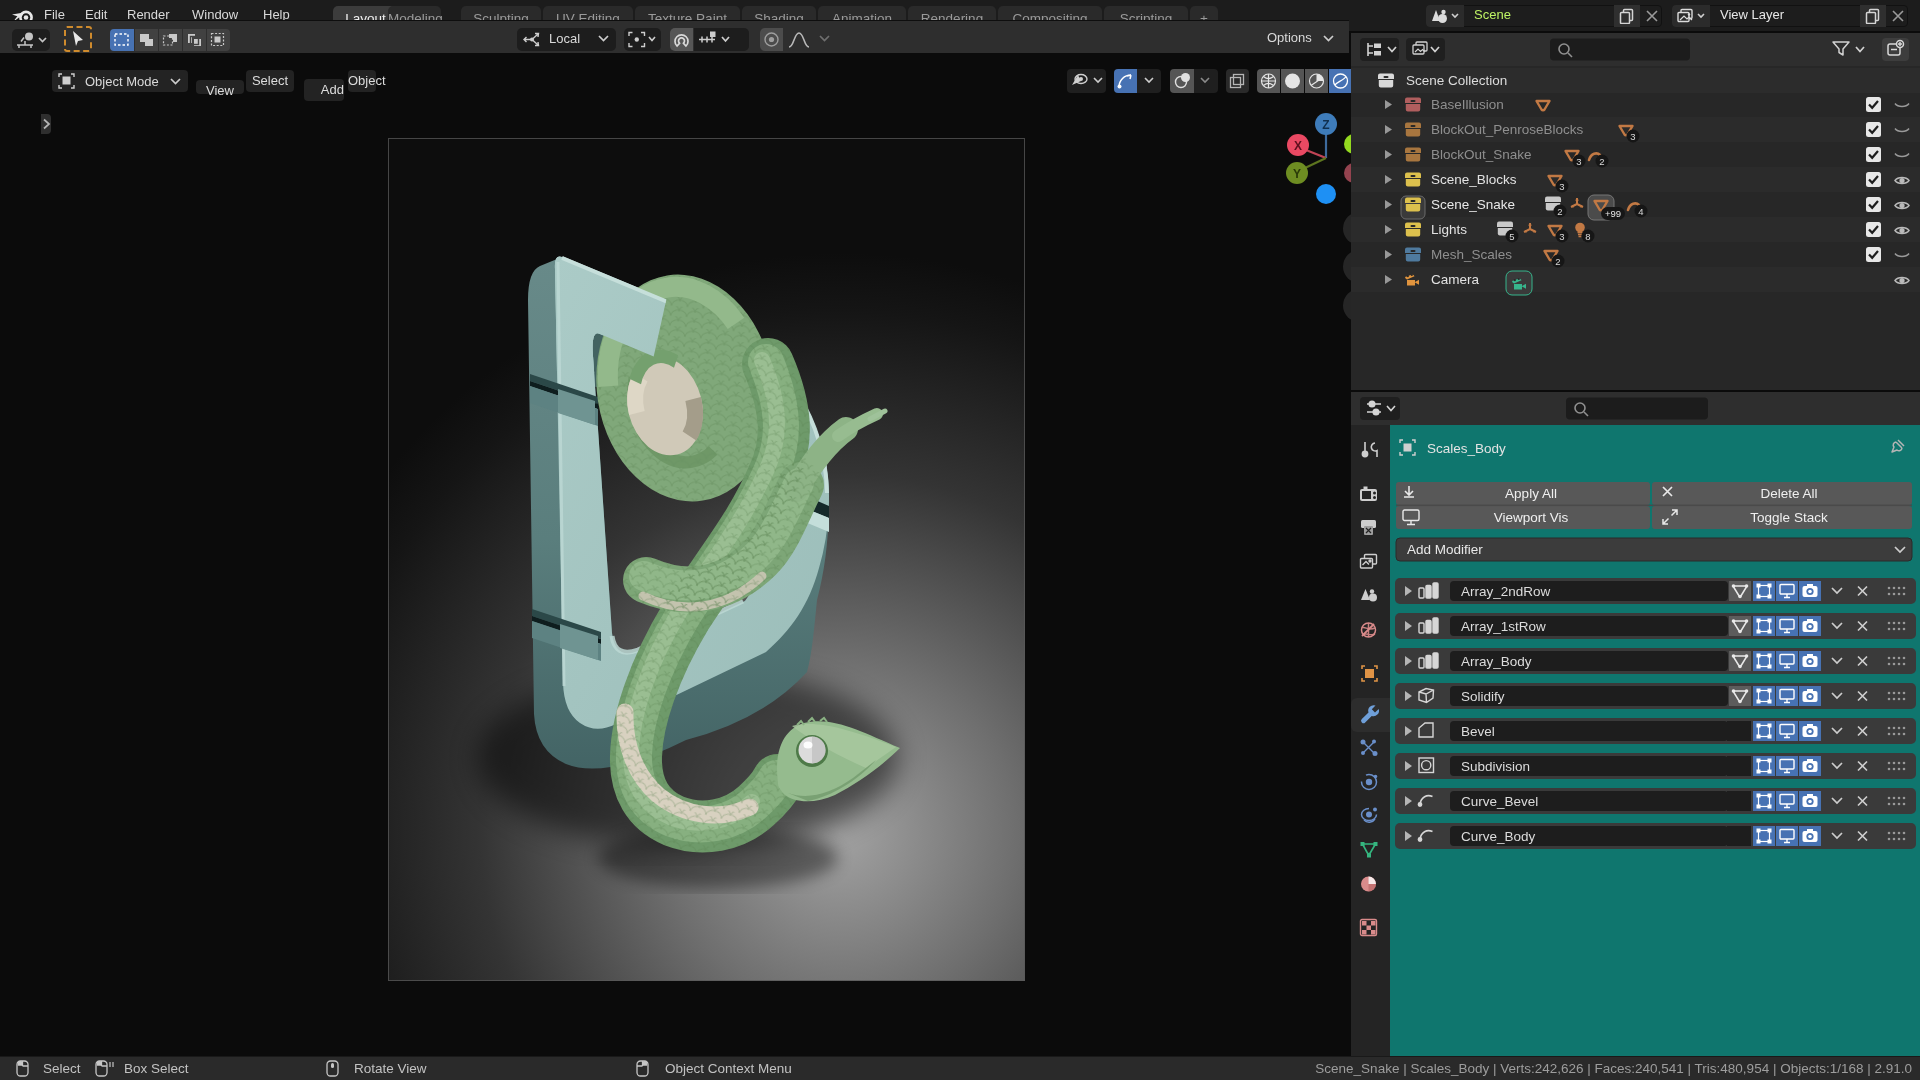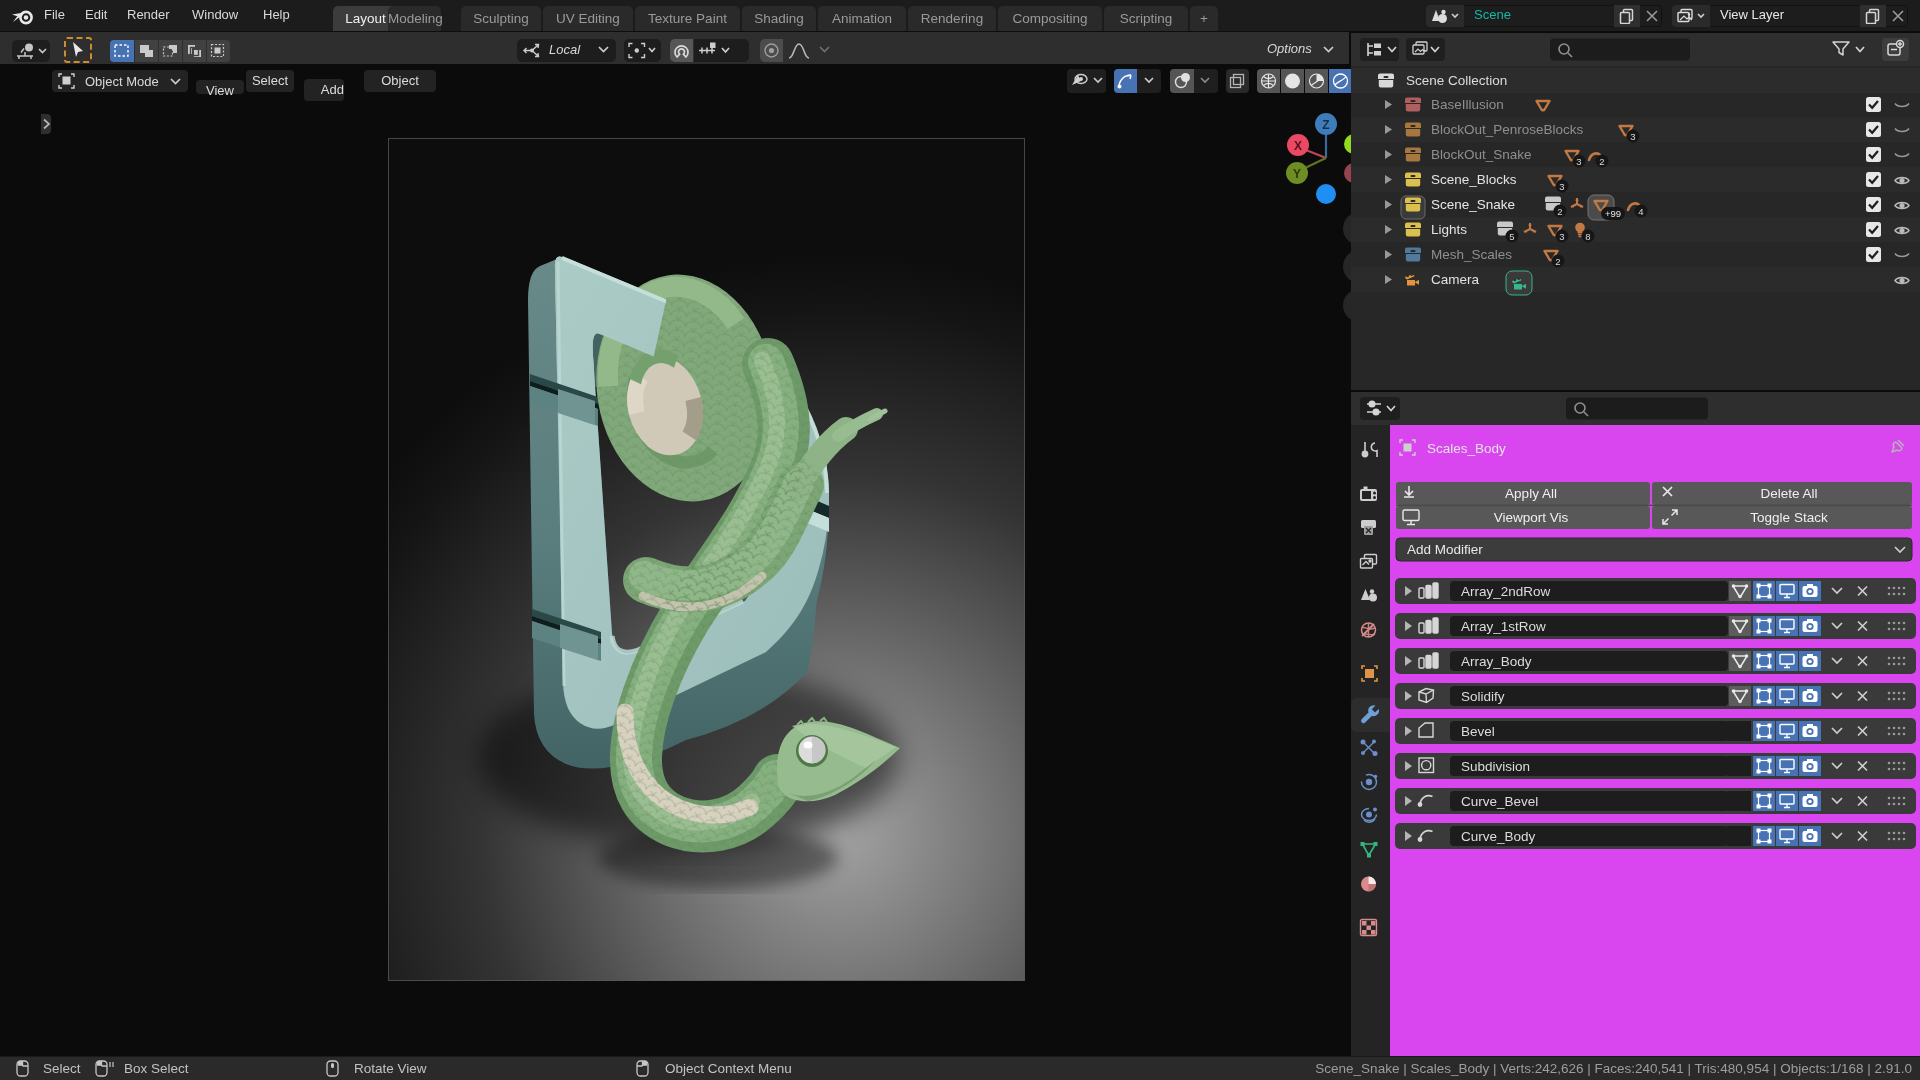--- a/index.html
+++ b/index.html
@@ -1,23 +1,23 @@
 <!DOCTYPE html>
 <html><head>
 <meta charset="utf-8">
 <style>
 * { margin:0; padding:0; box-sizing:border-box; }
 html,body { width:1920px; height:1080px; overflow:hidden; background:#0b0b0b;
   font-family:"Liberation Sans", sans-serif; }
 .abs { position:absolute; }
 #topbar { position:absolute; left:0; top:0; width:1920px; height:31px; background:#1c1c1c; }
-#toolhdr { position:absolute; left:0; top:31px; width:1349px; height:33px; background:#2e2e2e; border-top:1px solid #0e0e0e;font-style:italic;}
+#toolhdr { position:absolute; left:0; top:20px; width:1349px; height:33px; background:#2e2e2e; border-top:1px solid #0e0e0e;}
 #vp { position:absolute; left:0; top:64px; width:1349px; height:992px; background:#0b0b0b; overflow:hidden;margin-left:41px;}
 #outliner { position:absolute; left:1351px; top:33px; width:569px; height:357px; background:#282828; }
-#props { position:absolute; left:1351px; top:392px; width:569px; height:664px; background:#d946ef; }
+#props { position:absolute; left:1351px; top:392px; width:569px; height:664px; background:#0f766e; }
 #status { position:absolute; left:0; top:1056px; width:1920px; height:24px; background:#2a2a2a; border-top:1px solid #191919;}
 .menu { color:#d9d9d9; font-size:13px; }
 .tab { position:absolute; top:6px; height:25px; background:#2a2a2a; border-radius:5px 5px 0 0;
   color:#9a9a9a; font-size:13.5px; line-height:25px; text-align:center; }
 .tab.active { background:#3c3c3c; color:#f0f0f0;margin-left:12px; }
 .hbtn { position:absolute; background:#232323; border-radius:4px; color:#dcdcdc; font-size:13px; }
 </style>
 </head>
 <body>
 <div id="topbar">
@@ -46,21 +46,21 @@
   <div class="tab" style="left:1190px;width:28px">+</div>
 
   <div class="abs" style="left:1426px;top:5px;width:236px;height:22px;background:#1d1d1d;border-radius:4px;border:1px solid #111"></div>
   <div class="abs" style="left:1426px;top:5px;width:38px;height:22px;background:#2b2b2b;border-radius:4px 0 0 4px"></div>
   <svg class="abs" style="left:1430px;top:8px" width="30" height="16" viewBox="0 0 30 16">
     <path d="M6,2 L10,13 L2,13 Z" fill="#dcdcdc"></path>
     <circle cx="12.5" cy="10.5" r="4.5" fill="#dcdcdc"></circle>
     <circle cx="13.5" cy="4" r="2.2" fill="#dcdcdc"></circle>
     <path d="M22,6 l3,3 l3,-3" stroke="#cfcfcf" stroke-width="1.6" fill="none"></path>
   </svg>
-  <div class="menu abs" style="left:1474px;top:7px;color:#14b8a6">Scene</div>
+  <div class="menu abs" style="left:1474px;top:7px;color:#bef264">Scene</div>
   <div class="abs" style="left:1614px;top:5px;width:26px;height:22px;background:#2f2f2f"></div>
   <svg class="abs" style="left:1618px;top:8px" width="18" height="16" viewBox="0 0 18 16">
     <rect x="5.5" y="1.5" width="9" height="11" rx="1" fill="none" stroke="#d5d5d5" stroke-width="1.5"></rect>
     <rect x="2.5" y="4.5" width="9" height="11" rx="1" fill="#2f2f2f" stroke="#d5d5d5" stroke-width="1.5"></rect>
   </svg>
   <svg class="abs" style="left:1645px;top:9px" width="15" height="14" viewBox="0 0 15 14">
     <path d="M2,2 L12,12 M12,2 L2,12" stroke="#9a9a9a" stroke-width="1.6"></path>
   </svg>
 
   <div class="abs" style="left:1672px;top:5px;width:236px;height:22px;background:#1d1d1d;border-radius:4px;border:1px solid #111"></div>
@@ -312,21 +312,21 @@
     </g>
     <rect x="4.5" y="3.5" width="8" height="8" fill="#cfcfcf"></rect>
   </svg>
   <div class="menu abs" style="left:44px;top:10px">Object Mode</div>
   <svg class="abs" style="left:128px;top:13px" width="13" height="10" viewBox="0 0 13 10">
     <path d="M2,2 l4.5,4.5 L11,2" stroke="#cdcdcd" stroke-width="1.7" fill="none"></path>
   </svg>
   <div class="hbtn" style="left:155px;top:16px;width:48px;height:14px;text-align:center;line-height:22px">View</div>
   <div class="hbtn" style="left:205px;top:6px;width:48px;height:22px;text-align:center;line-height:22px">Select</div>
   <div class="hbtn" style="left:263px;top:15px;width:40px;height:22px;text-align:right;line-height:22px">Add</div>
-  <div class="hbtn" style="left:323px;top:6px;width:72px;height:22px;text-align:center;line-height:22px">Object</div>
+  <div class="hbtn" style="left:307px;top:6px;width:28px;height:22px;line-height:22px">Object</div>
 
   <div class="abs" style="left:1026px;top:5px;width:39px;height:24px;background:#1f1f1f;border-radius:4px"></div>
   <svg class="abs" style="left:1029px;top:9px" width="34" height="16" viewBox="0 0 34 16">
     <path d="M2,12 L8,2 L11,8 Z" fill="#d0d0d0"></path>
     <ellipse cx="11" cy="6" rx="6" ry="4.5" fill="none" stroke="#d0d0d0" stroke-width="1.4"></ellipse>
     <circle cx="11" cy="6" r="2" fill="#d0d0d0"></circle>
     <path d="M24,5 l4,4 l4,-4" stroke="#cdcdcd" stroke-width="1.6" fill="none"></path>
   </svg>
   <div class="abs" style="left:1073px;top:5px;width:23px;height:24px;background:#4772b3;border-radius:4px 0 0 4px"></div>
   <div class="abs" style="left:1096px;top:5px;width:24px;height:24px;background:#1f1f1f;border-radius:0 4px 4px 0"></div>

